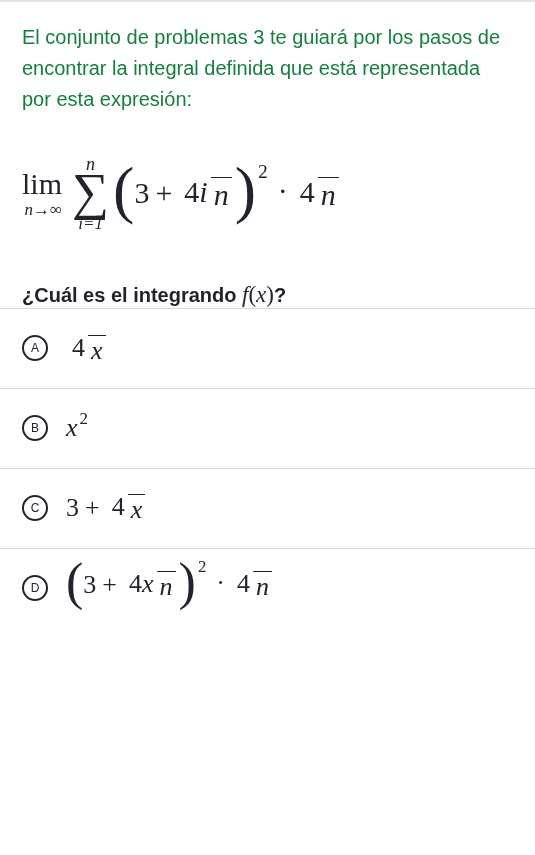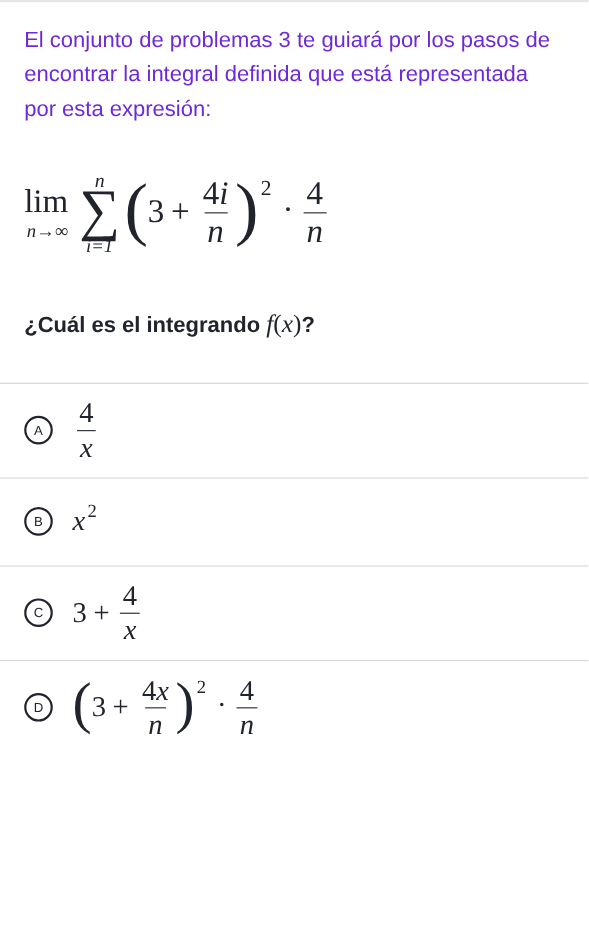--- a/index.html
+++ b/index.html
@@ -9,32 +9,31 @@
     font-family: -apple-system, BlinkMacSystemFont, "Segoe UI", sans-serif;
     color: #21242c;
     background: #fff;
     overflow: hidden;
     border-top: 2px solid #e6e6e6;
   }
   .content { padding: 20px 22px 0 22px; }
   .intro {
     font-size: 20px;
     line-height: 1.55;
-    color: #6d28d9;
+    color: #15803d;
     margin-bottom: 40px;
   }
   .formula-block {
     margin: 8px 0 50px 0;
     font-family: "Times New Roman", Times, serif;
     font-size: 30px;
   }
   .question {
     font-size: 20px;
     font-weight: 700;
-    margin-bottom: 40px;
   }
   .question .fx { font-family: "Times New Roman", Times, serif; font-weight: 400; font-size: 23px; }
   .instruction {
     font-size: 18px;
     font-weight: 700;
     margin-bottom: 18px;
   }
   .options { width: 100%; }
   .option {
     display: flex;
@@ -65,21 +64,21 @@
   .mrow { display: inline-flex; align-items: center; }
   .lim { display: inline-flex; flex-direction: column; align-items: flex-end; line-height: 1; margin-right: 6px; }
   .lim .top { font-size: 30px; }
   .lim .bot { font-size: 17px; margin-top: 2px; }
   .sum { display: inline-flex; flex-direction: column; align-items: center; line-height: 1; margin: 0 4px; }
   .sum .sup { font-size: 18px; font-style: italic; margin-bottom: -2px;}
   .sum .sig { font-size: 52px; line-height: 0.8; }
   .sum .sub { font-size: 17px; font-style: italic; margin-top: 2px;}
   .paren { font-size: 64px; font-weight: 100; line-height: 0.7; position: relative; top: -3px;}
   .paren-s { font-size: 52px; font-weight: 100; line-height: 0.7; position: relative; top: -3px;}
-  .frac { display: inline-flex; flex-direction: column; align-items: center; line-height: 1; vertical-align: middle; margin: 0 3px; }
+  .frac { display: inline-flex; flex-direction: row; align-items: center; line-height: 1; vertical-align: middle; margin: 0 3px; }
   .frac .num { padding: 0 3px 2px 3px; }
   .frac .den { border-top: 1.5px solid #21242c; padding: 2px 3px 0 3px; }
   .supn { font-size: 0.65em; position: relative; top: -1.1em; margin-left: 2px; margin-right: 4px;}
   .dot { margin: 0 6px; position: relative; top: -2px;}
   .it { font-style: italic; }
 </style>
 </head>
 <body>
 
 <div class="content">

